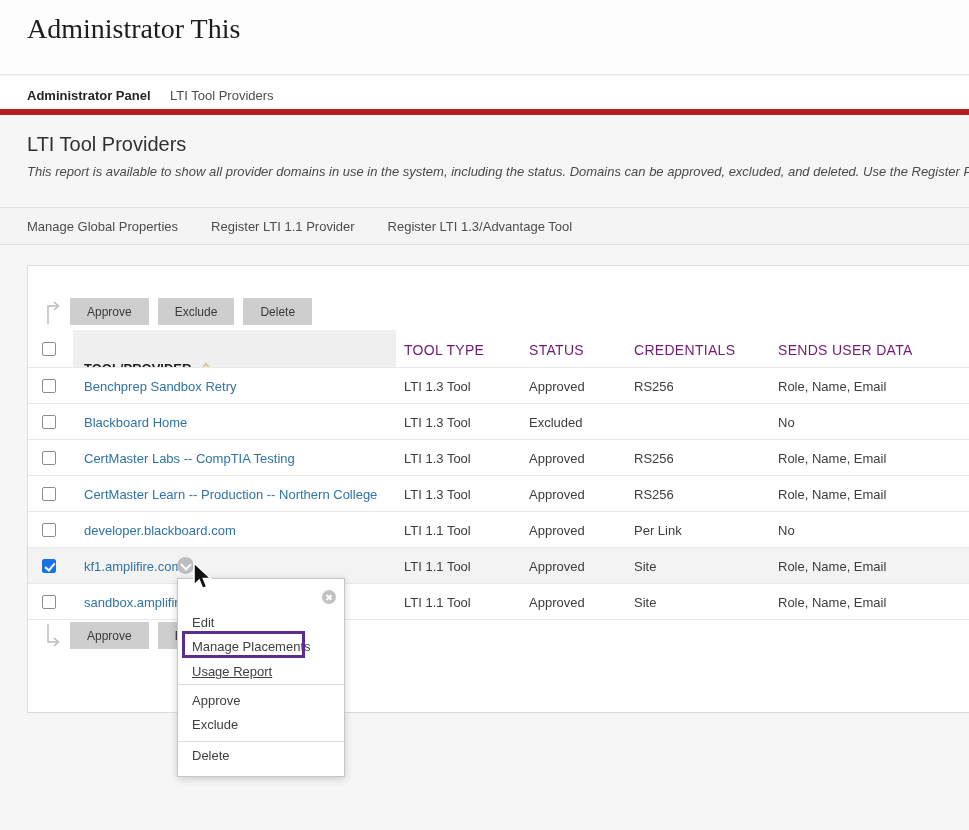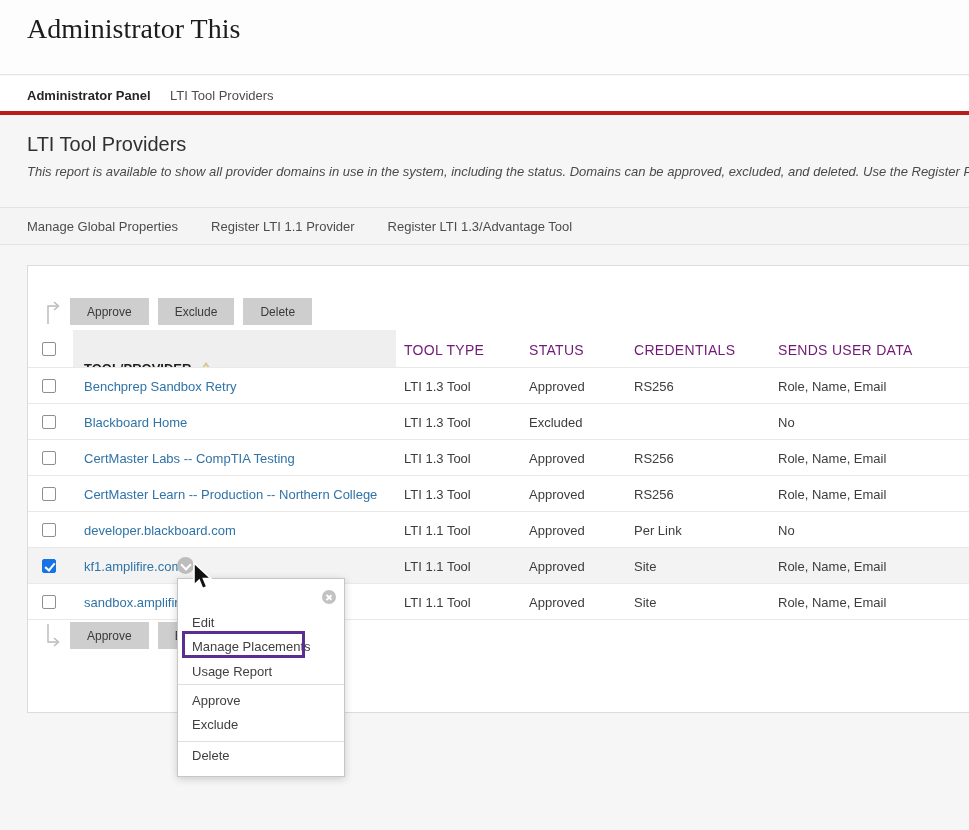--- a/index.html
+++ b/index.html
@@ -5,21 +5,21 @@
   * { margin:0; padding:0; box-sizing:border-box; }
   html,body { width:969px; height:830px; }
   body { font-family:"Liberation Sans","DejaVu Sans",sans-serif; background:#f6f6f6; }
   #screen { position:relative; width:969px; height:830px; overflow:hidden; background:#f6f6f6; }
 
   
   .top-bar { position:absolute; left:0; top:0; width:969px; height:75px; background:#fdfdfd; border-bottom:1px solid #e5e5e5; }
   .app-title { position:absolute; left:27px; top:13px; font-family:"Liberation Serif","DejaVu Serif",serif; font-size:28px; color:#1d1d1d; }
 
   
-  .crumb-bar { position:absolute; left:0; top:76px; width:969px; height:39px; background:#ffffff; border-bottom:4px solid #b91c1c; }
+  .crumb-bar { position:absolute; left:0; top:76px; width:969px; height:39px; background:#ffffff; border-bottom:6px solid #b91c1c; }
   .crumb-current { position:absolute; left:27px; top:12px; font-size:13px; font-weight:bold; color:#262626; }
   .crumb-link { position:absolute; left:170px; top:12px; font-size:13px; color:#4d4d4d; }
 
   
   .page-heading { position:absolute; left:27px; top:133px; font-size:20px; font-weight:400; color:#303030; }
   .page-desc { position:absolute; left:27px; top:164px; width:942px; font-size:13px; font-style:italic; color:#4a4a4a; white-space:nowrap; overflow:hidden; }
 
   
   .tab-bar { position:absolute; left:0; top:207px; width:969px; height:38px; background:#f4f4f4; border-top:1px solid #e2e2e2; border-bottom:1px solid #e2e2e2; display:flex; align-items:center; padding-left:27px; gap:33px; }
   .tab-item { font-size:13px; font-weight:normal; color:#4d4d4d; cursor:pointer; }
@@ -57,21 +57,21 @@
   
   .chev-circle { position:absolute; left:149px; top:9px; width:17px; height:17px; border-radius:50%; background:#bdbdbd; cursor:pointer; }
   .chev-circle::after { content:""; position:absolute; left:5px; top:4px; width:6px; height:6px; border-right:2px solid #fff; border-bottom:2px solid #fff; transform:rotate(45deg); }
 
   
   .popup { position:absolute; left:177px; top:578px; width:168px; height:199px; background:#fff; border:1px solid #c6c6c6; box-shadow:0 2px 8px rgba(0,0,0,.18); z-index:10; }
   .popup-close { position:absolute; right:8px; top:11px; width:14px; height:14px; border-radius:50%; background:#c2c2c2; cursor:pointer; }
   .popup-close::before, .popup-close::after { content:""; position:absolute; left:6.3px; top:3.5px; width:1.6px; height:7px; background:#fff; }
   .popup-close::before { transform:rotate(45deg); } .popup-close::after { transform:rotate(-45deg); }
   .menu-item { position:absolute; left:14px; font-size:13px; color:#3f3f3f; cursor:pointer; white-space:nowrap; }
-  .mi-edit { top:36px; } .mi-mp { top:60px; } .mi-ur { top:85px; }
+  .mi-edit { top:36px; } .mi-mp { top:60px; } .mi-ur { top:85px;text-decoration:underline; }
   .mi-approve { top:114px; } .mi-exclude { top:138px; } .mi-delete { top:169px; }
   .menu-sep { position:absolute; left:0; width:166px; border-top:1px solid #dedede; }
   .sep1 { top:105px; } .sep2 { top:162px; }
   .mp-highlight { position:absolute; left:4px; top:52px; width:123px; height:27px; border:3px solid #5c2d91; z-index:11; pointer-events:none; }
 
   
   .cursor { position:absolute; left:188px; top:561px; z-index:20; pointer-events:none; }
 </style>
 </head>
 <body>

